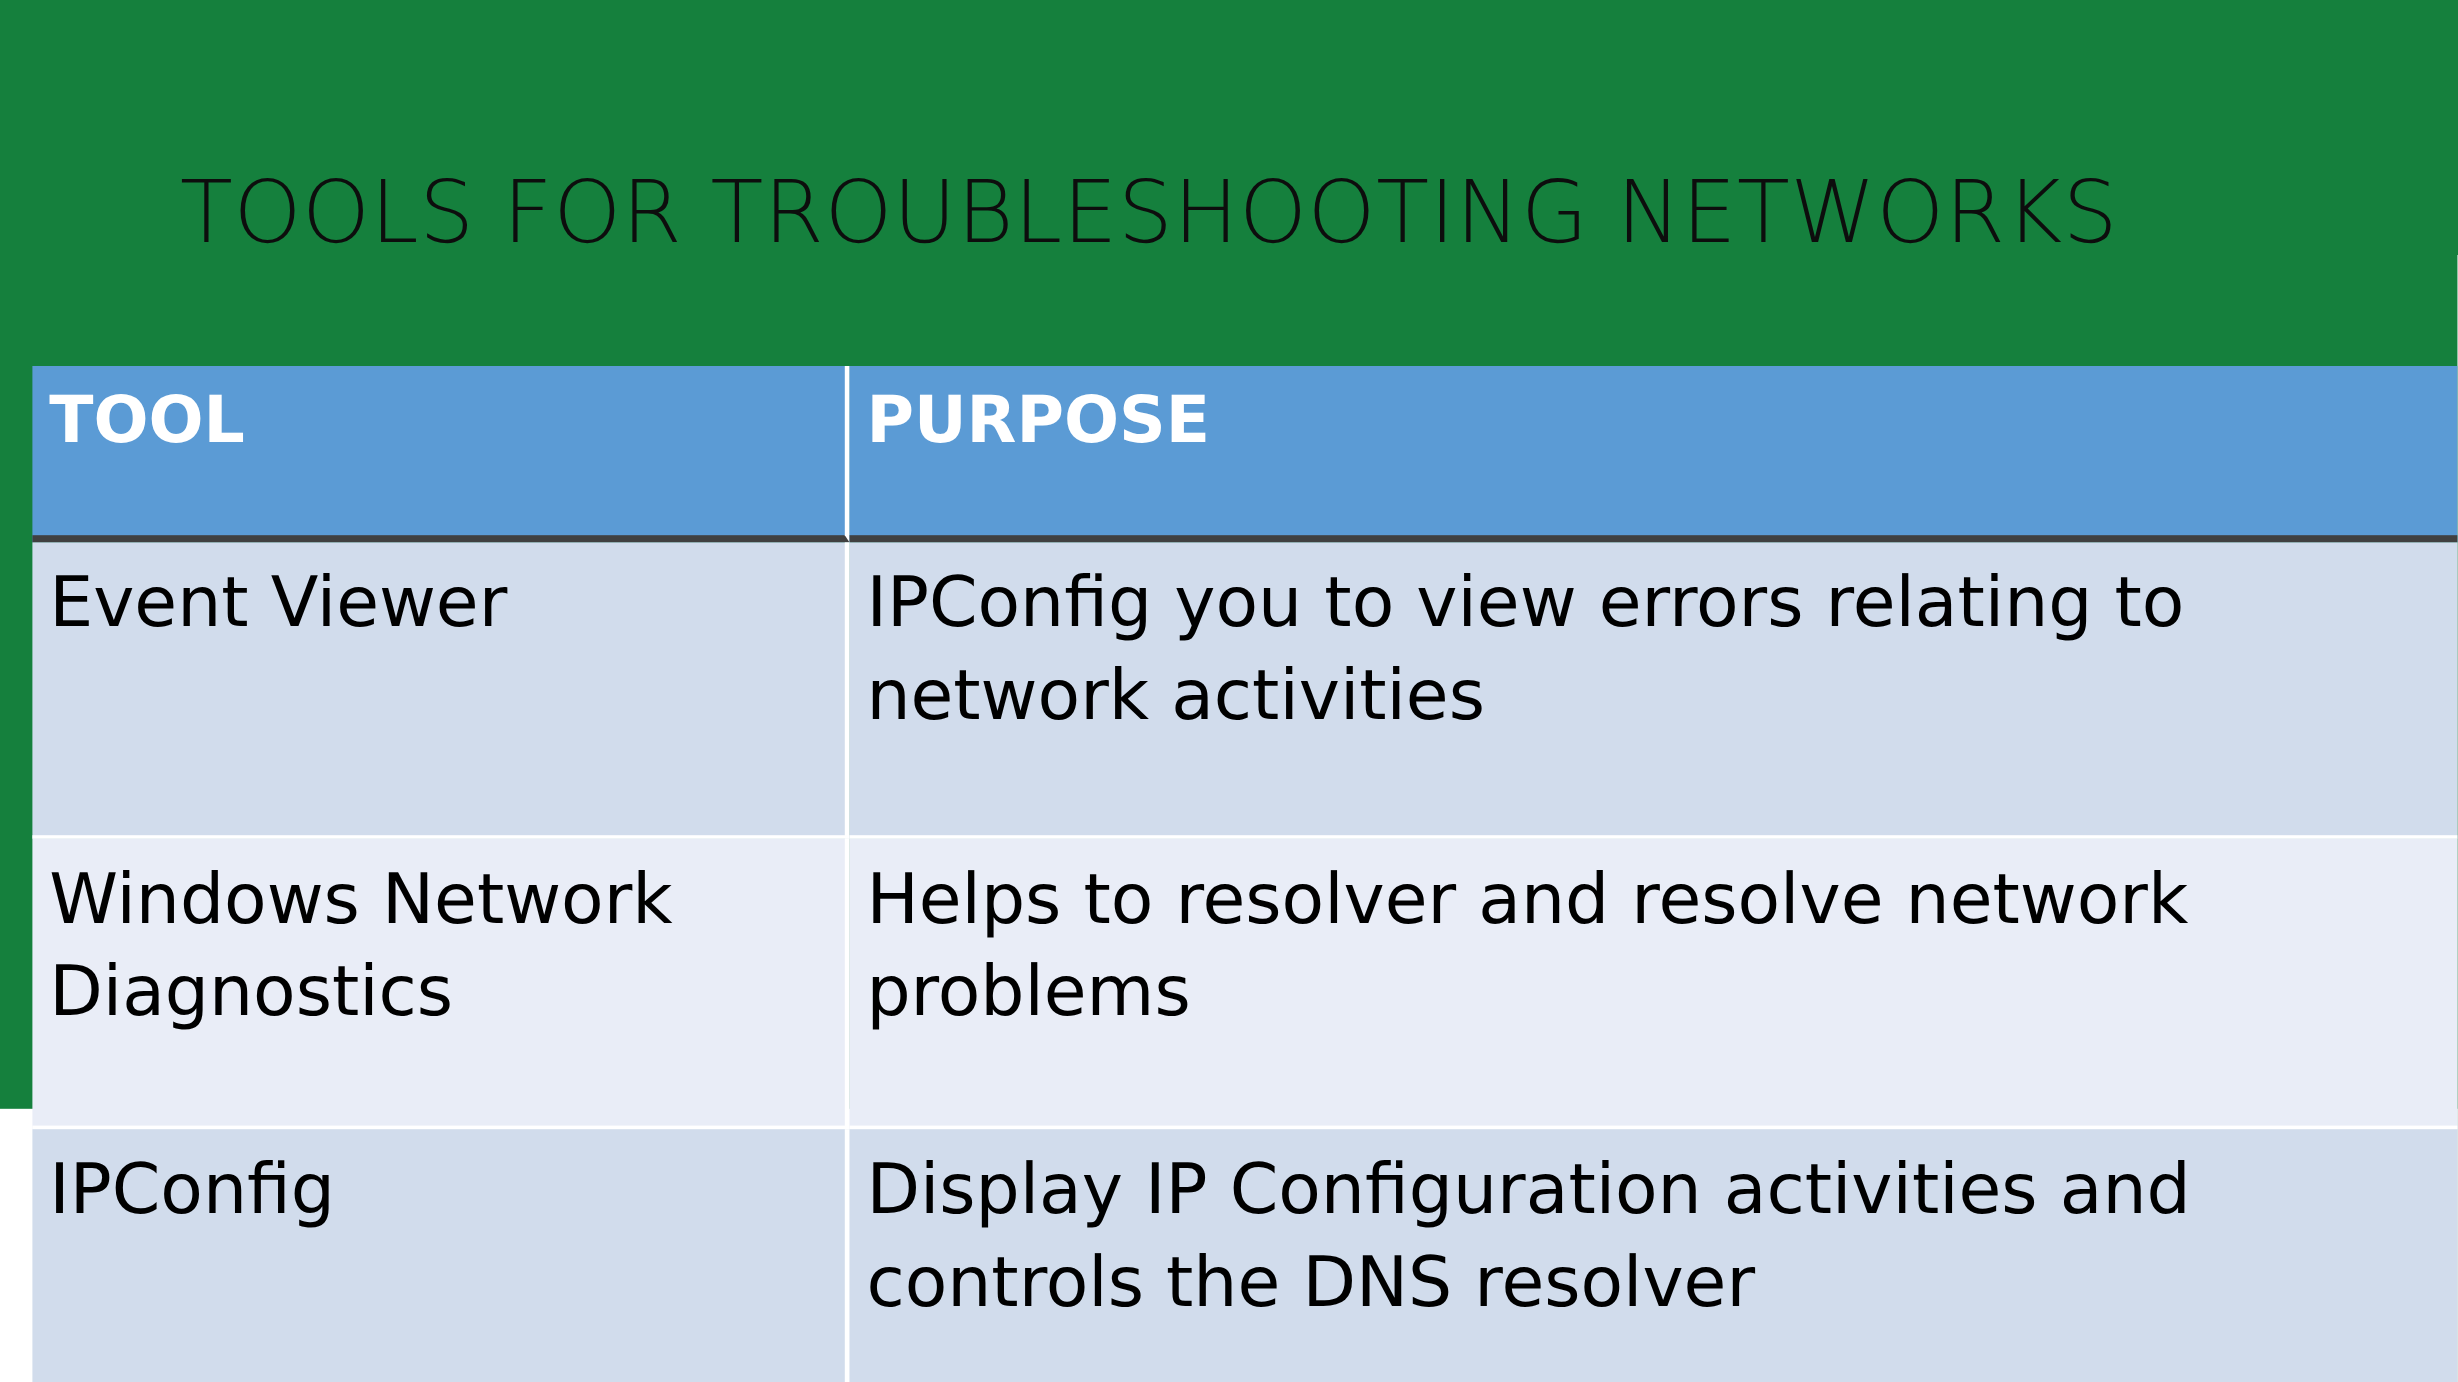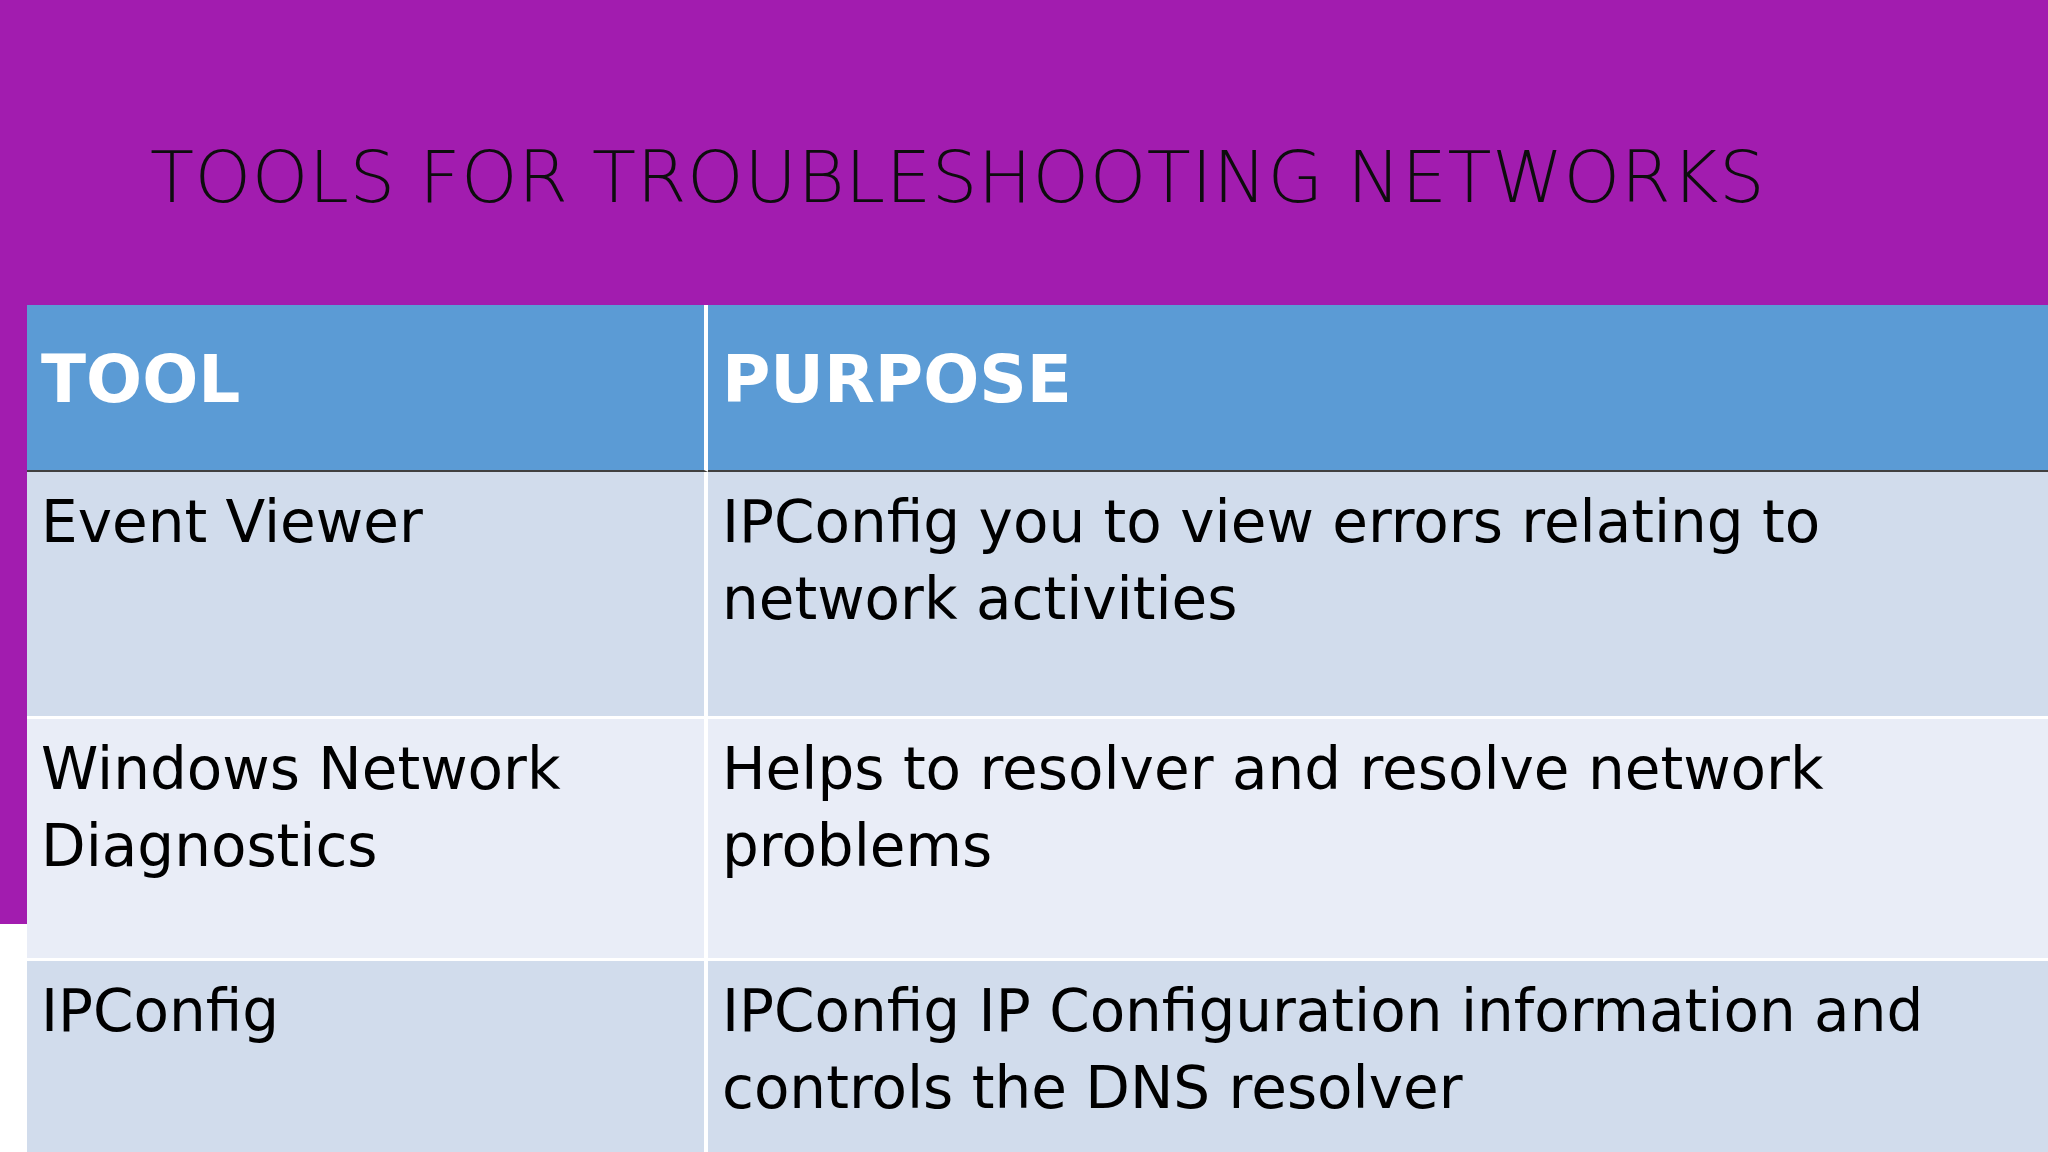--- a/index.html
+++ b/index.html
@@ -12,21 +12,21 @@
     height: 1152px;
     overflow: hidden;
     font-family: "Liberation Sans", sans-serif;
     -webkit-font-smoothing: antialiased;
   }
 
   .slide {
     position: relative;
     width: 2048px;
     height: 924px;
-    background: #a21caf;
+    background: #15803d;
   }
 
   
   .slide-title {
     position: absolute;
     left: 150px;
     top: 92px;
     width: 1800px;
     font-family: "DejaVu Sans", sans-serif;
     font-size: 72px;
@@ -62,25 +62,25 @@
     text-align: left;
   }
   .tool-table th:last-child,
   .tool-table td:last-child { border-right: none; }
 
   
   .tool-table thead th {
     height: 113px;
     background: #5b9bd5;
     color: #ffffff;
-    font-size: 66px;
+    font-size: 54px;
     font-weight: bold;
     line-height: 1.0;
-    padding-top: 42px;
-    border-bottom: 2px solid #404040;
+    padding-top: 18px;
+    border-bottom: 6px solid #404040;
   }
 
   
   .tool-table tbody td {
     font-size: 58px;
     font-weight: normal;
     line-height: 1.33;
     margin-left: 14px;
   }
   .tool-table tbody tr.band-a td { background: #d1dcec; }
@@ -130,20 +130,20 @@
         <td class="cell-purpose">
           <span class="cell-text">Helps to resolver and resolve network problems</span>
         </td>
       </tr>
 
       <tr class="band-a row-3">
         <td class="cell-tool">
           <span class="cell-text">IPConfig</span>
         </td>
         <td class="cell-purpose">
-          <span class="cell-text">IPConfig IP Configuration information and controls the DNS resolver</span>
+          <span class="cell-text">Display IP Configuration activities and controls the DNS resolver</span>
         </td>
       </tr>
 
     </tbody>
   </table>
 
 </div>
 
 </body></html>

